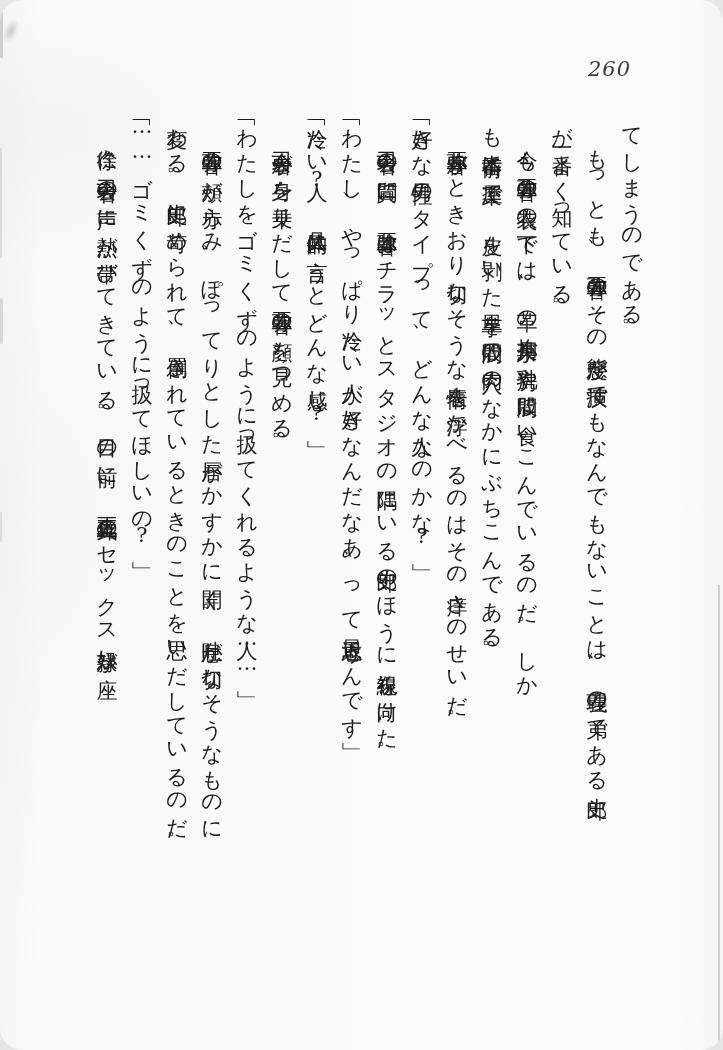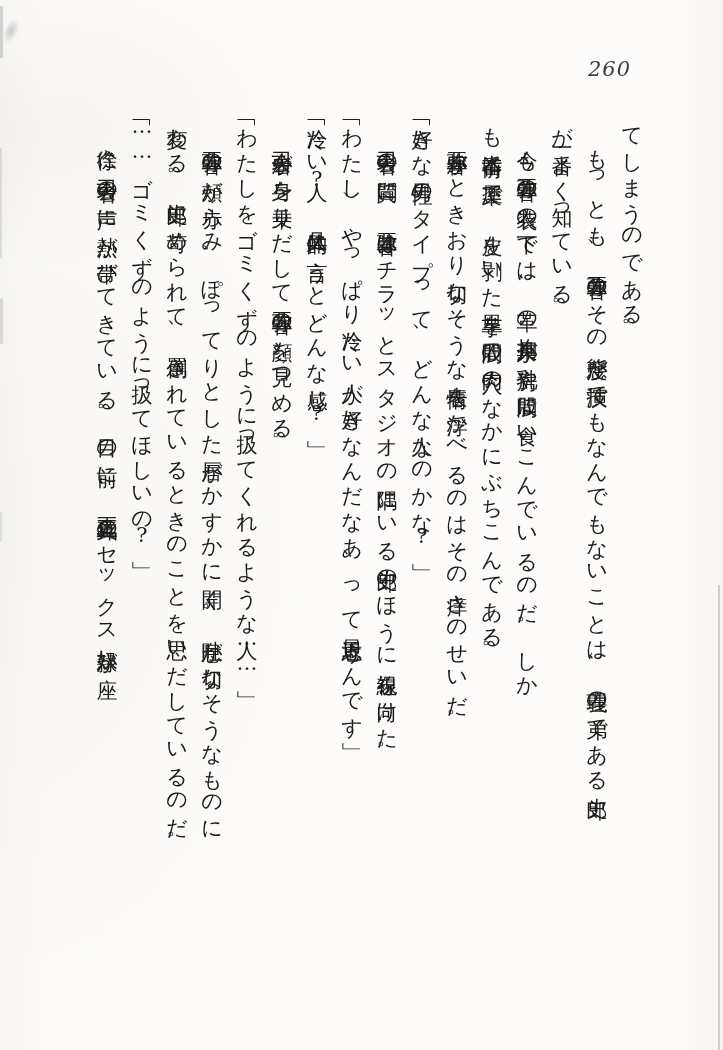--- a/index.html
+++ b/index.html
@@ -11,20 +11,21 @@
     position: relative;
     width: 723px;
     height: 1050px;
     margin: 0 auto;
     background:
       radial-gradient(ellipse 300px 200px at 8% 12%, rgba(180,178,175,0.10), rgba(0,0,0,0) 70%),
       radial-gradient(ellipse 400px 600px at 2% 50%, rgba(190,188,184,0.08), rgba(0,0,0,0) 75%),
       linear-gradient(90deg, #f7f6f3 0%, #fcfbf9 6%, #fdfcfb 94%, #f6f5f2 100%);
     overflow: hidden;
     font-family: "DejaVu Serif", "Liberation Serif", serif;
+    border-radius: 22px;
   }
 
   
   .folio {
     position: absolute;
     top: 57px;
     left: 588px;
     width: 60px;
     text-align: left;
     font-size: 21px;

